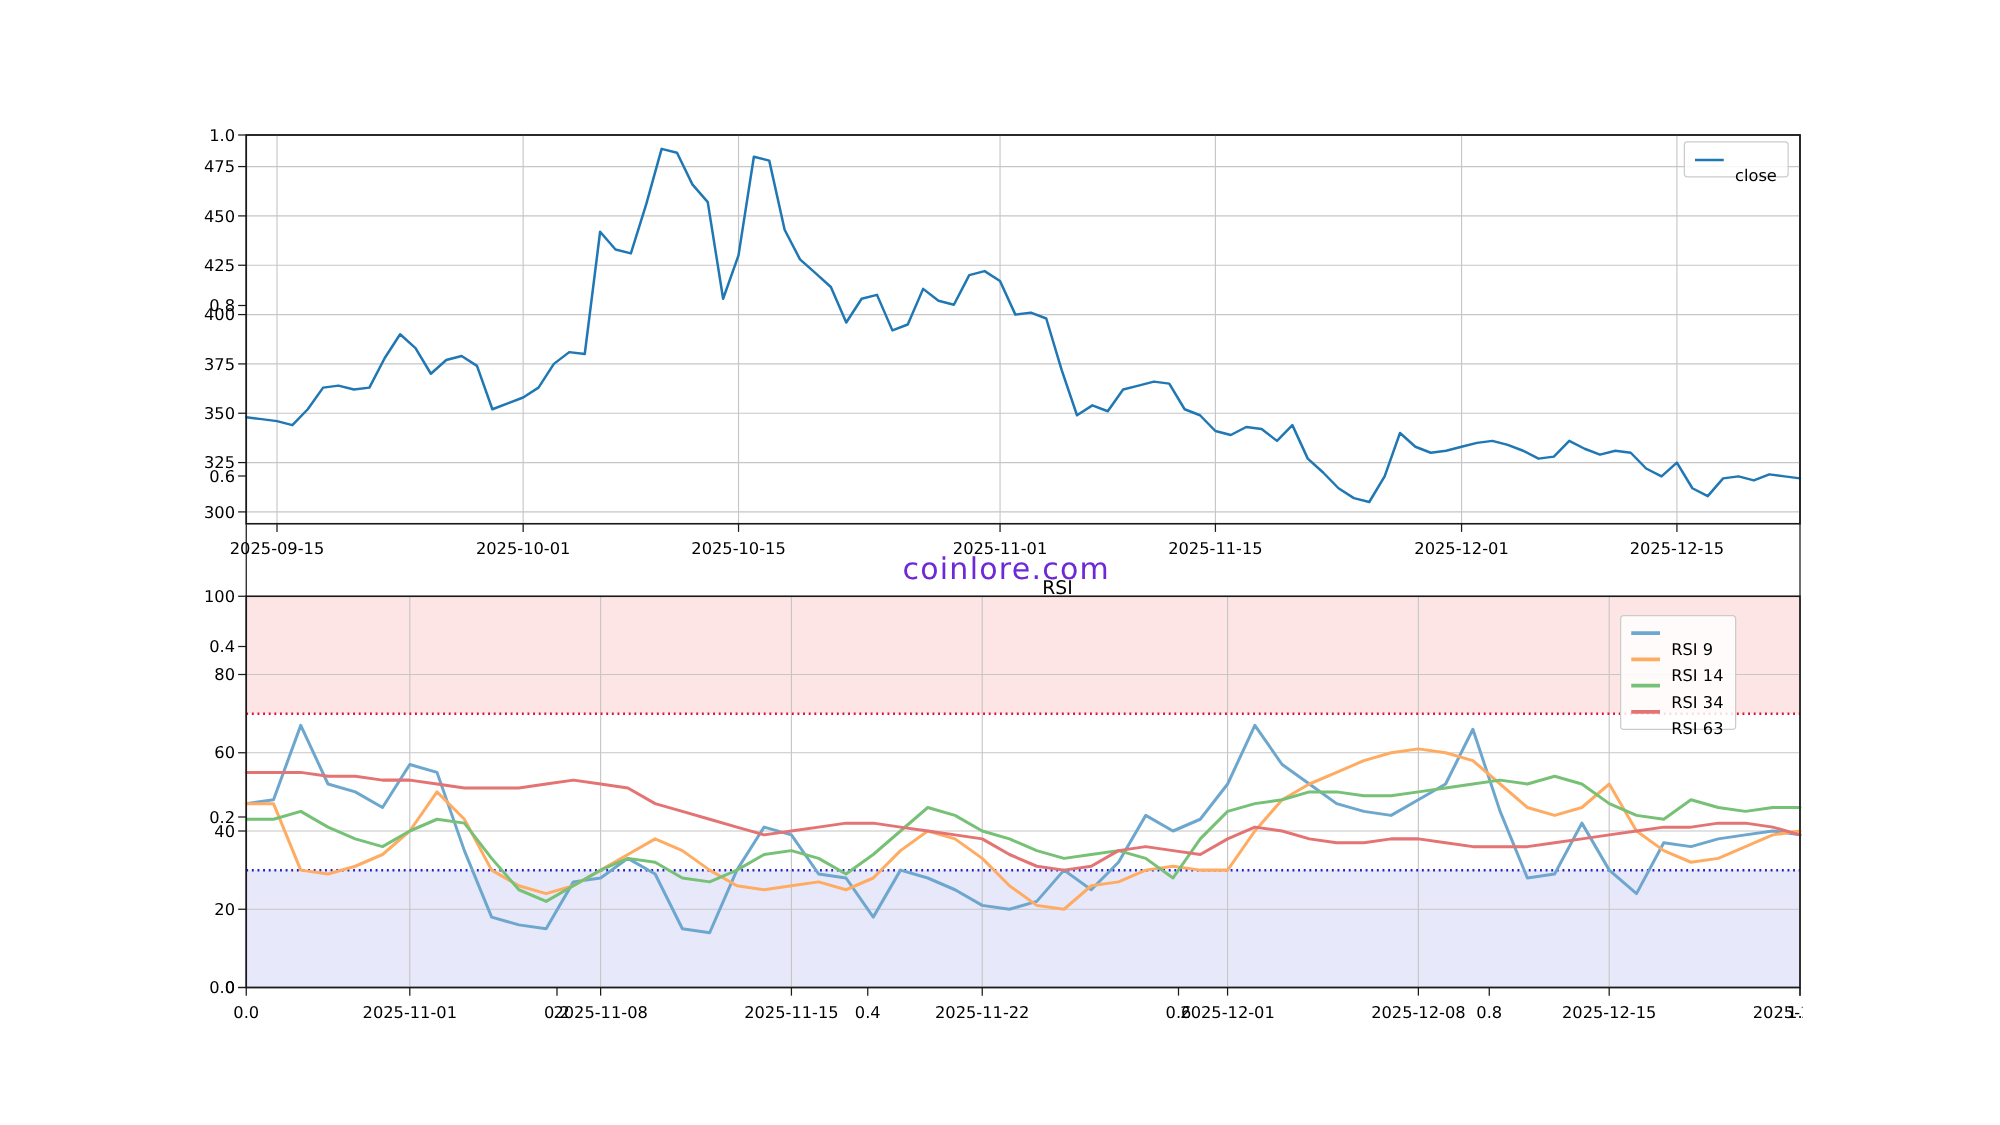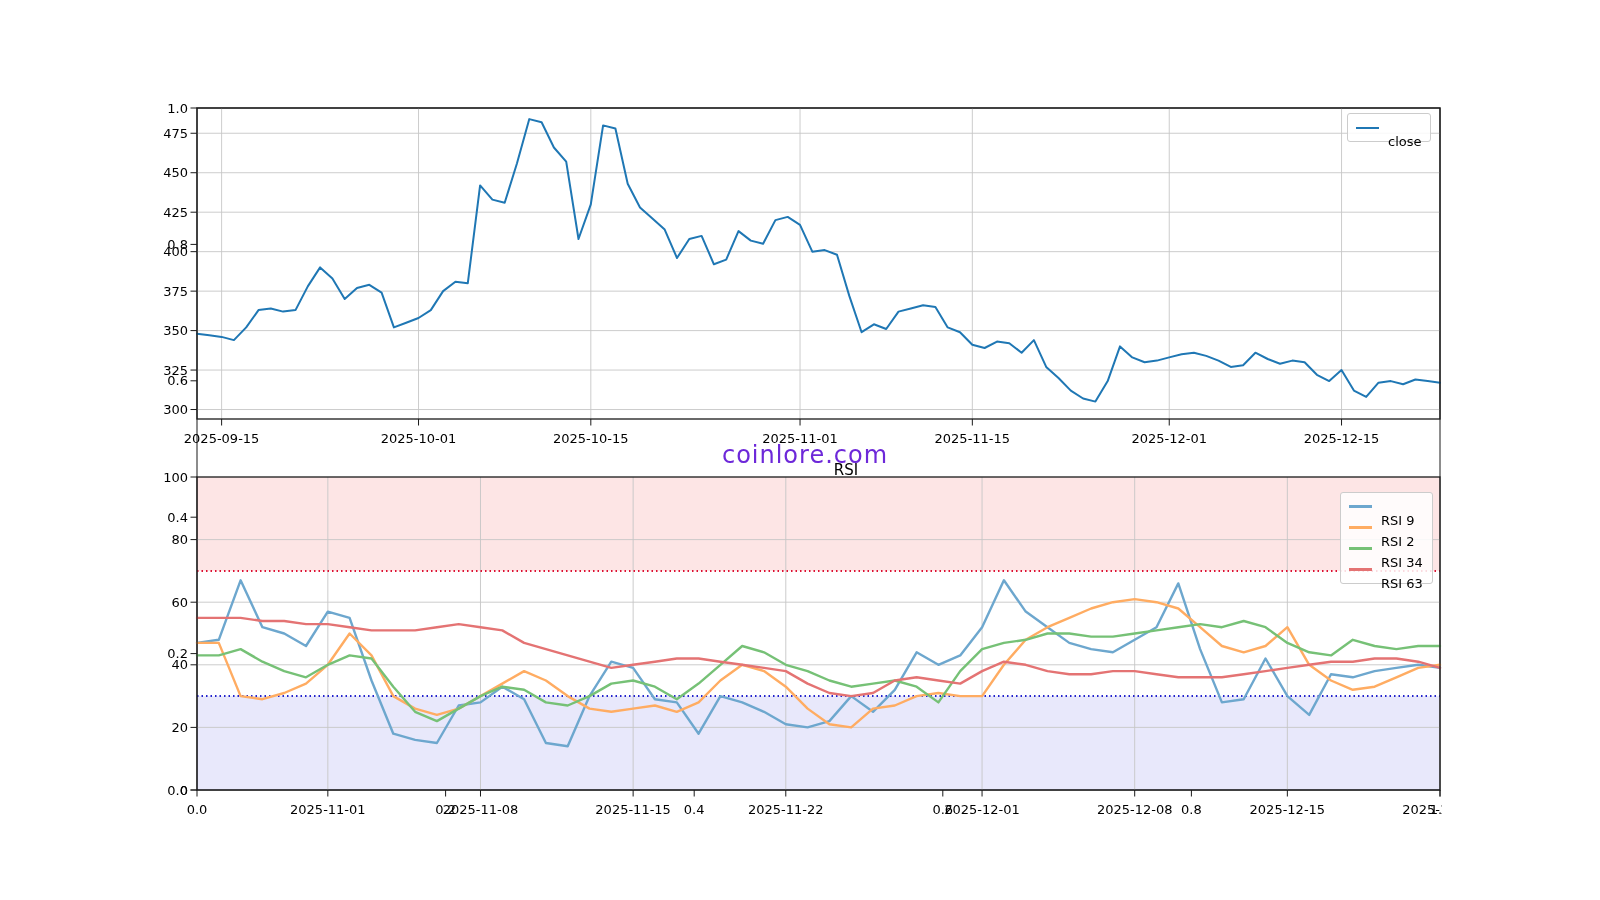--- a/index.html
+++ b/index.html
@@ -186,28 +186,28 @@
 
   <div class="chart-title">RSI</div>
 
   <div class="legend" style="left:1347px;top:113px;">
     <div class="legend-row">
       <span class="legend-swatch" style="border-top-color: rgb(31, 119, 180);"></span>
       <span class="legend-label">close</span>
     </div>
   </div>
 
-  <div class="legend" style="left:1340px;top:492px;">
+  <div class="legend" style="left:1296px;top:492px;">
     <div class="legend-row">
       <span class="legend-swatch thick" style="border-top-color: rgb(109, 167, 206);"></span>
       <span class="legend-label">RSI 9</span>
     </div>
     <div class="legend-row">
       <span class="legend-swatch thick" style="border-top-color: rgb(255, 172, 98);"></span>
-      <span class="legend-label">RSI 2</span>
+      <span class="legend-label">RSI 14</span>
     </div>
     <div class="legend-row">
       <span class="legend-swatch thick" style="border-top-color: rgb(118, 193, 118);"></span>
       <span class="legend-label">RSI 34</span>
     </div>
     <div class="legend-row">
       <span class="legend-swatch thick" style="border-top-color: rgb(228, 115, 115);"></span>
       <span class="legend-label">RSI 63</span>
     </div>
   </div>

